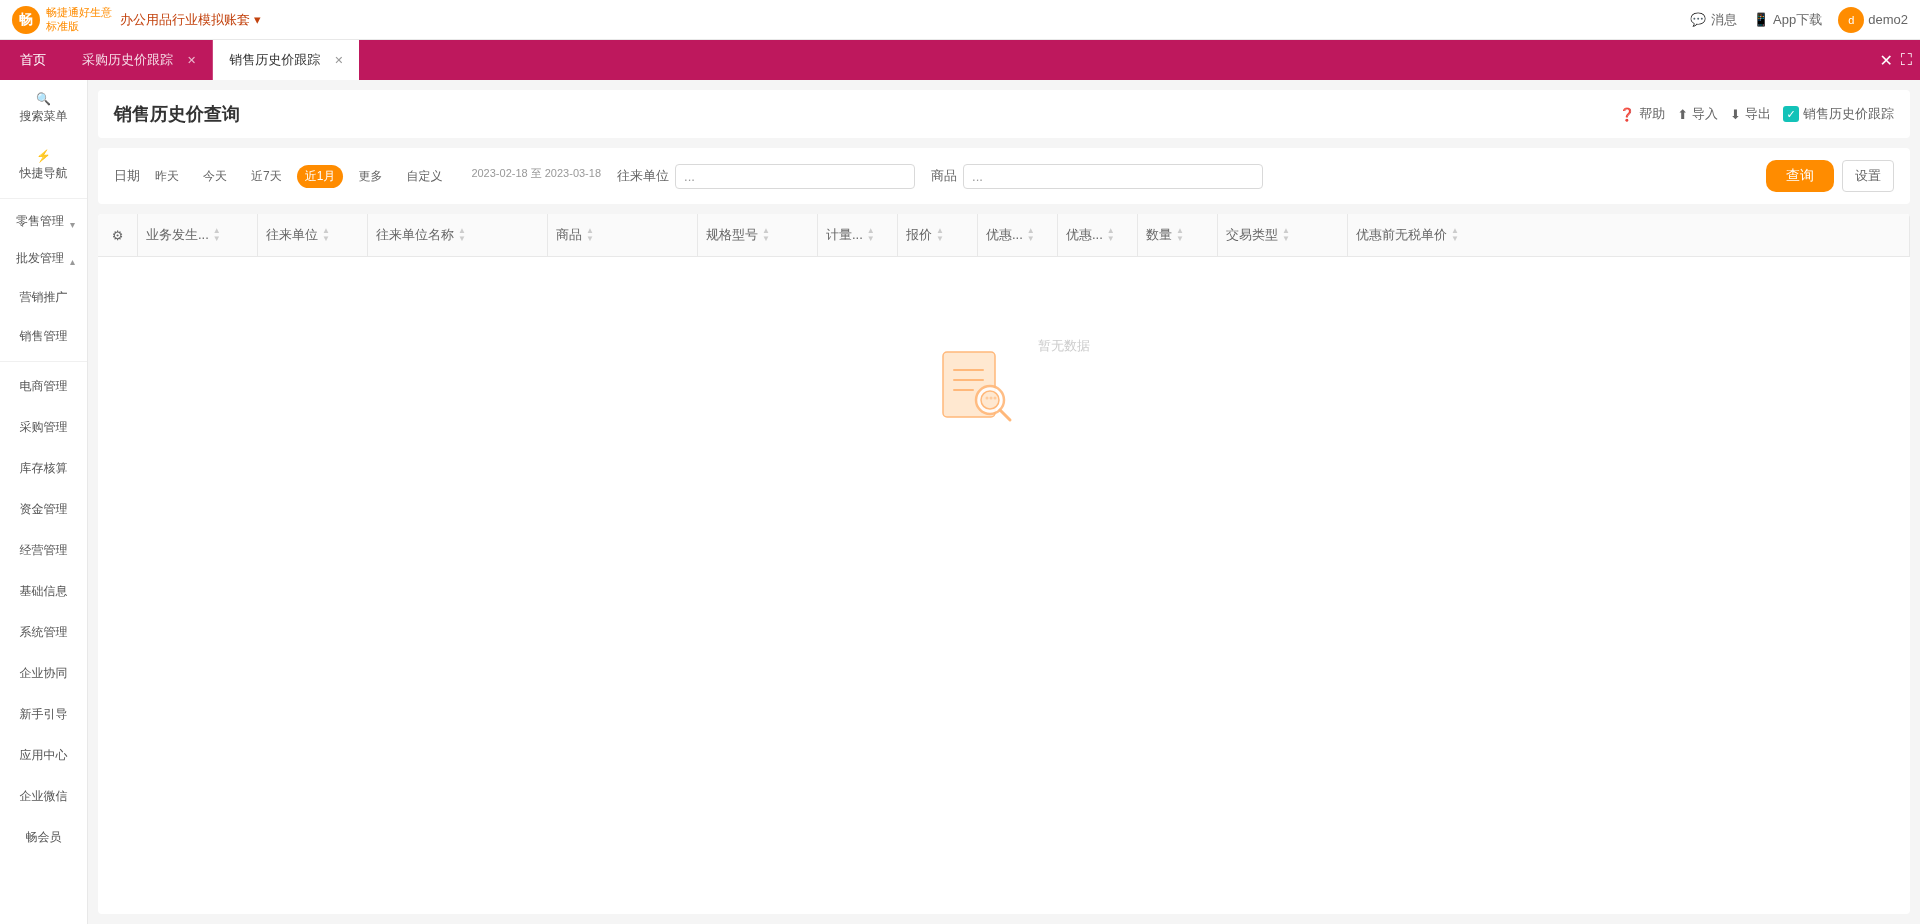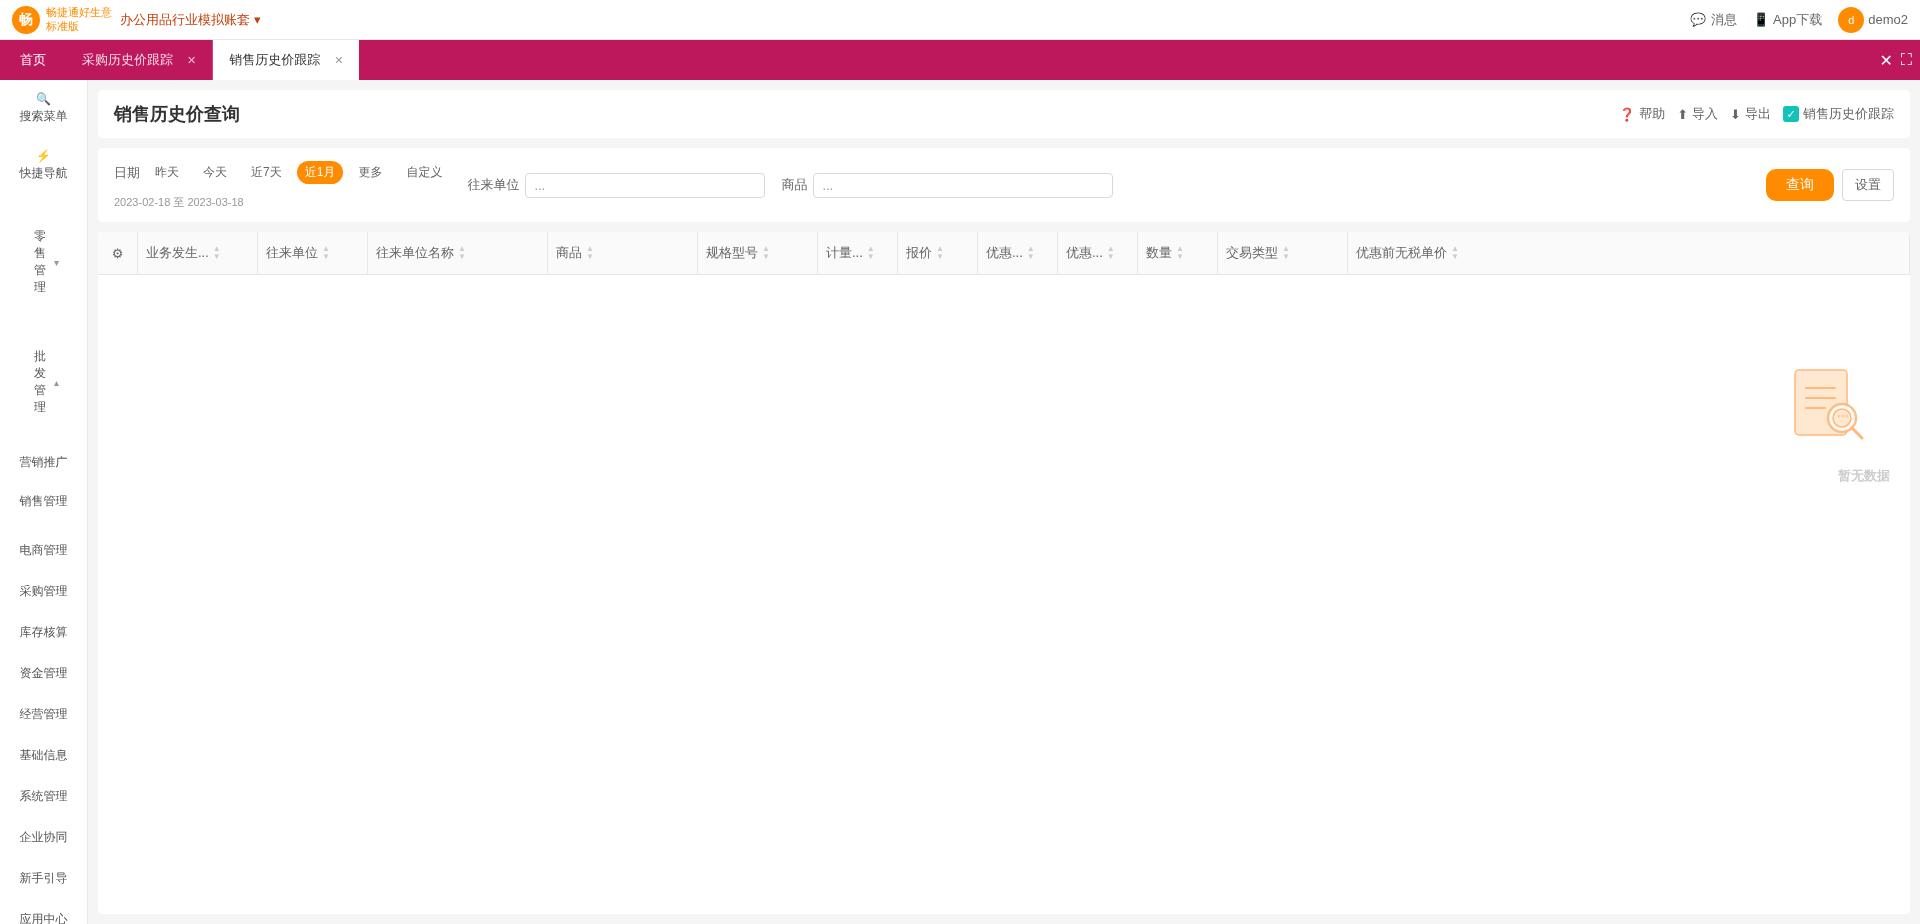--- a/index.html
+++ b/index.html
@@ -26,41 +26,41 @@
     .tab-home { padding: 0 20px; color: #fff; font-size: 13px; cursor: pointer; }
     .tab-bar-actions { margin-left: auto; display: flex; align-items: center; padding-right: 8px; gap: 8px; }
     .tab-bar-actions span { color: #fff; cursor: pointer; font-size: 16px; }
 
     
     .main-layout { display: flex; flex: 1; overflow: hidden; }
 
     
     .sidebar { width: 88px; background: #fff; border-right: 1px solid #e8e8e8; display: flex; flex-direction: column; overflow-y: auto; flex-shrink: 0; }
     .sidebar-item { display: flex; align-items: center; justify-content: center; padding: 10px 4px; cursor: pointer; color: #555; font-size: 12px; flex-direction: column; gap: 2px; border-radius: 4px; margin: 2px 4px; }
-    .sidebar-item.has-children { flex-direction: row; justify-content: space-between; padding: 10px 12px; margin: 16px; border-radius: 0; }
+    .sidebar-item.has-children { flex-direction: row; justify-content: space-between; padding: 10px 12px; margin: 0; border-radius: 0; align-items: flex-end; }
     .sidebar-item.has-children .item-label { flex: 1; text-align: center; }
     .sidebar-item .arrow { font-size: 10px; color: #999; }
     .sidebar-label { font-size: 12px; }
     .sidebar-divider { height: 1px; background: #f0f0f0; margin: 4px 0; }
 
     
     .content-area { flex: 1; display: flex; flex-direction: column; overflow: hidden; background: #f5f5f5; padding: 10px; gap: 10px; }
 
     
     .page-header { background: #fff; padding: 12px 16px; display: flex; align-items: center; justify-content: space-between; border-radius: 4px; flex-shrink: 0; }
     .page-title { font-size: 18px; font-weight: bold; color: #333; }
     .page-header-actions { display: flex; align-items: center; gap: 12px; color: #666; font-size: 13px; }
     .page-header-action { display: flex; align-items: center; gap: 4px; cursor: pointer; }
     .only-last-checkbox { display: flex; align-items: center; gap: 4px; }
     .checkbox-icon { width: 16px; height: 16px; background: #13c2b8; border-radius: 3px; display: flex; align-items: center; justify-content: center; color: #fff; font-size: 11px; }
 
     
     .filter-bar { background: #fff; padding: 12px 16px; border-radius: 4px; flex-shrink: 0; }
     .filter-row { display: flex; align-items: center; gap: 16px; flex-wrap: wrap; }
-    .filter-item { display: flex; align-items: flex-start; gap: 8px; flex-direction: column; }
+    .filter-item { display: flex; align-items: flex-start; gap: 20px; }
     .filter-label { color: #666; font-size: 13px; white-space: nowrap; }
     .date-row { display: flex; align-items: center; gap: 6px; flex-wrap: wrap; }
     .date-btn { padding: 3px 8px; border-radius: 3px; cursor: pointer; font-size: 12px; color: #666; border: 1px solid transparent; }
     .date-btn.active { background: #ff8c00; color: #fff; border-radius: 12px; border: none; }
     .date-sub { color: #999; font-size: 11px; margin-top: 2px; }
     .filter-field { display: flex; align-items: center; gap: 6px; }
     .field-label { color: #666; font-size: 13px; white-space: nowrap; }
     .field-input { border: 1px solid #d9d9d9; border-radius: 4px; padding: 4px 8px; font-size: 13px; color: #333; min-width: 200px; display: flex; align-items: center; justify-content: space-between; }
     .field-input .dots { color: #999; }
     .filter-actions { display: flex; gap: 8px; margin-left: auto; }
@@ -80,21 +80,21 @@
     .th-spec { width: 120px; }
     .th-unit { width: 80px; }
     .th-quote { width: 80px; }
     .th-disc1 { width: 80px; }
     .th-disc2 { width: 80px; }
     .th-qty { width: 80px; }
     .th-trade-type { width: 130px; }
     .th-notax-price { flex: 1; min-width: 120px; }
 
     
-    .empty-state { display: flex; flex-direction: column; align-items: flex-end; justify-content: center; padding: 80px 20px; font-weight: bold; }
+    .empty-state { display: flex; align-items: flex-start; justify-content: center; padding: 80px 20px; }
     .empty-icon { width: 120px; height: 100px; display: flex; align-items: center; justify-content: center; margin-bottom: 12px; }
     .empty-text { color: #ccc; font-size: 13px; }
 
     
     .empty-img { width: 100px; height: 90px; }
   </style>
 </head>
 <body>
 
 <div class="top-bar">

